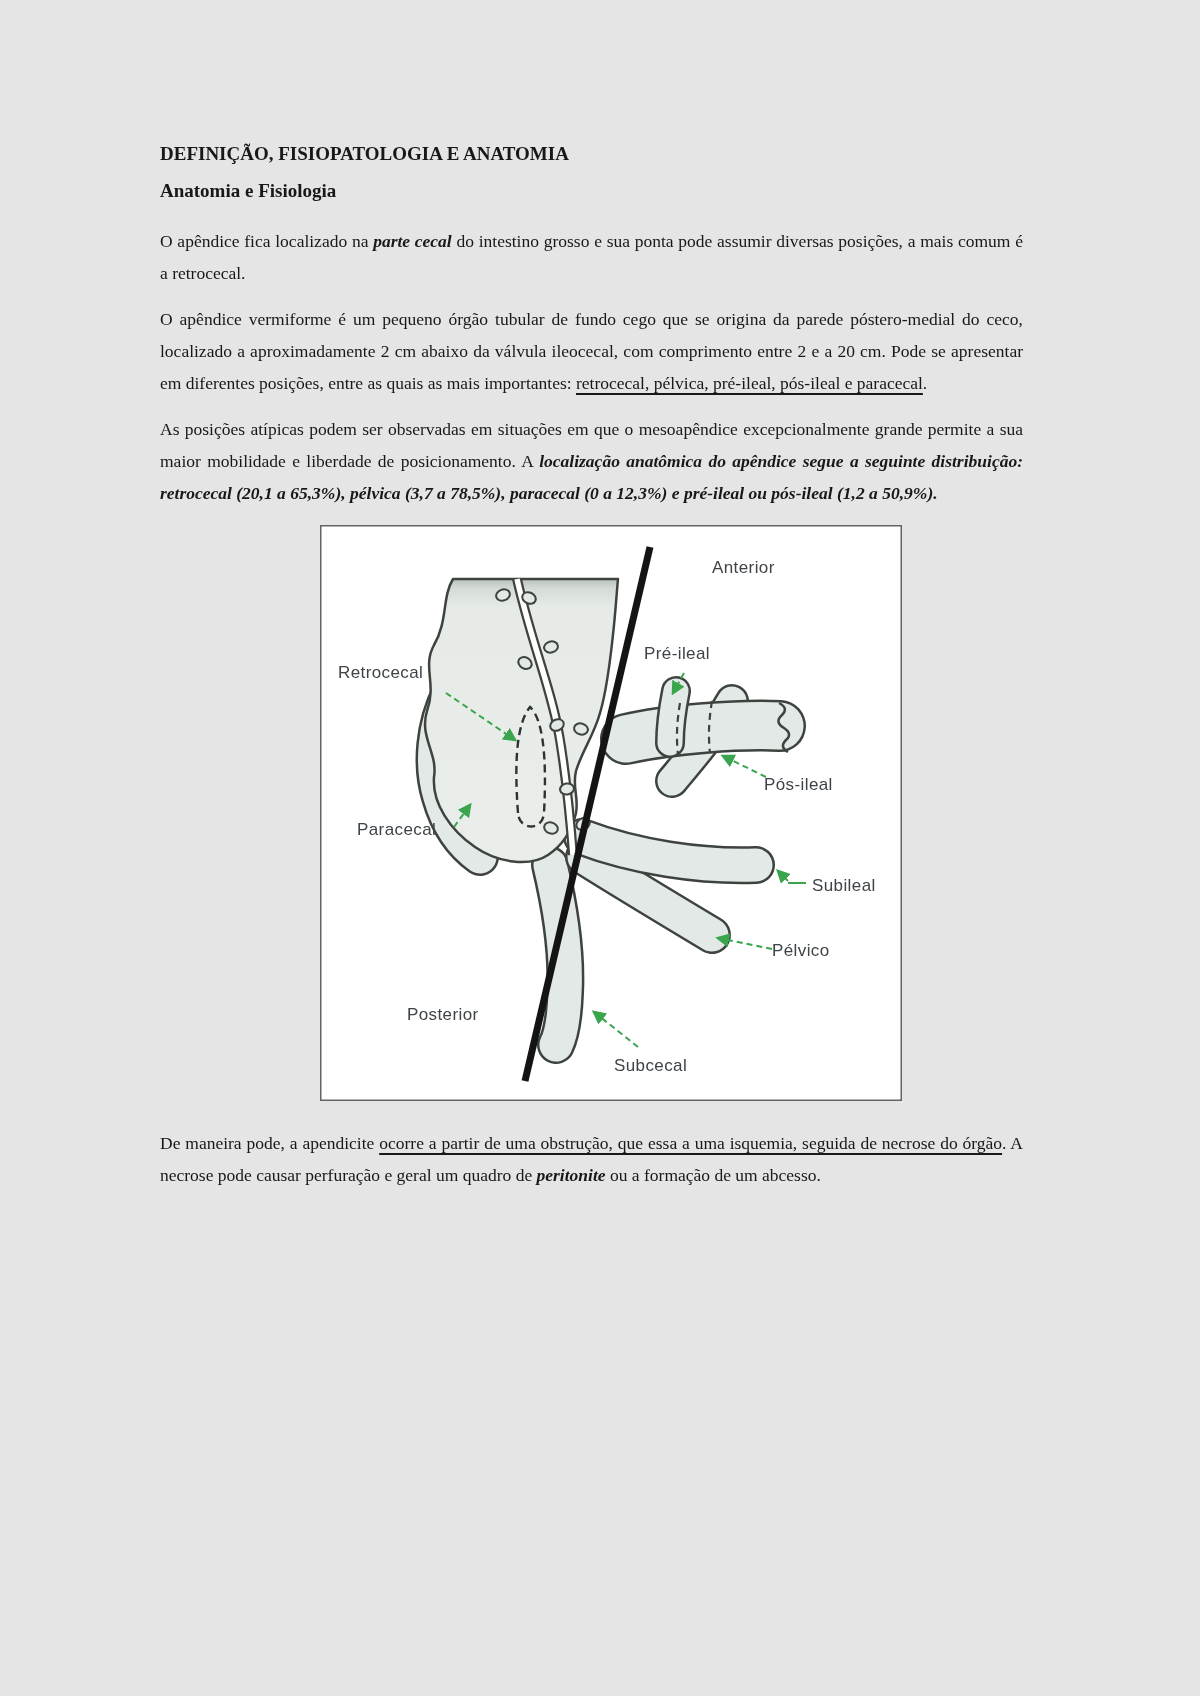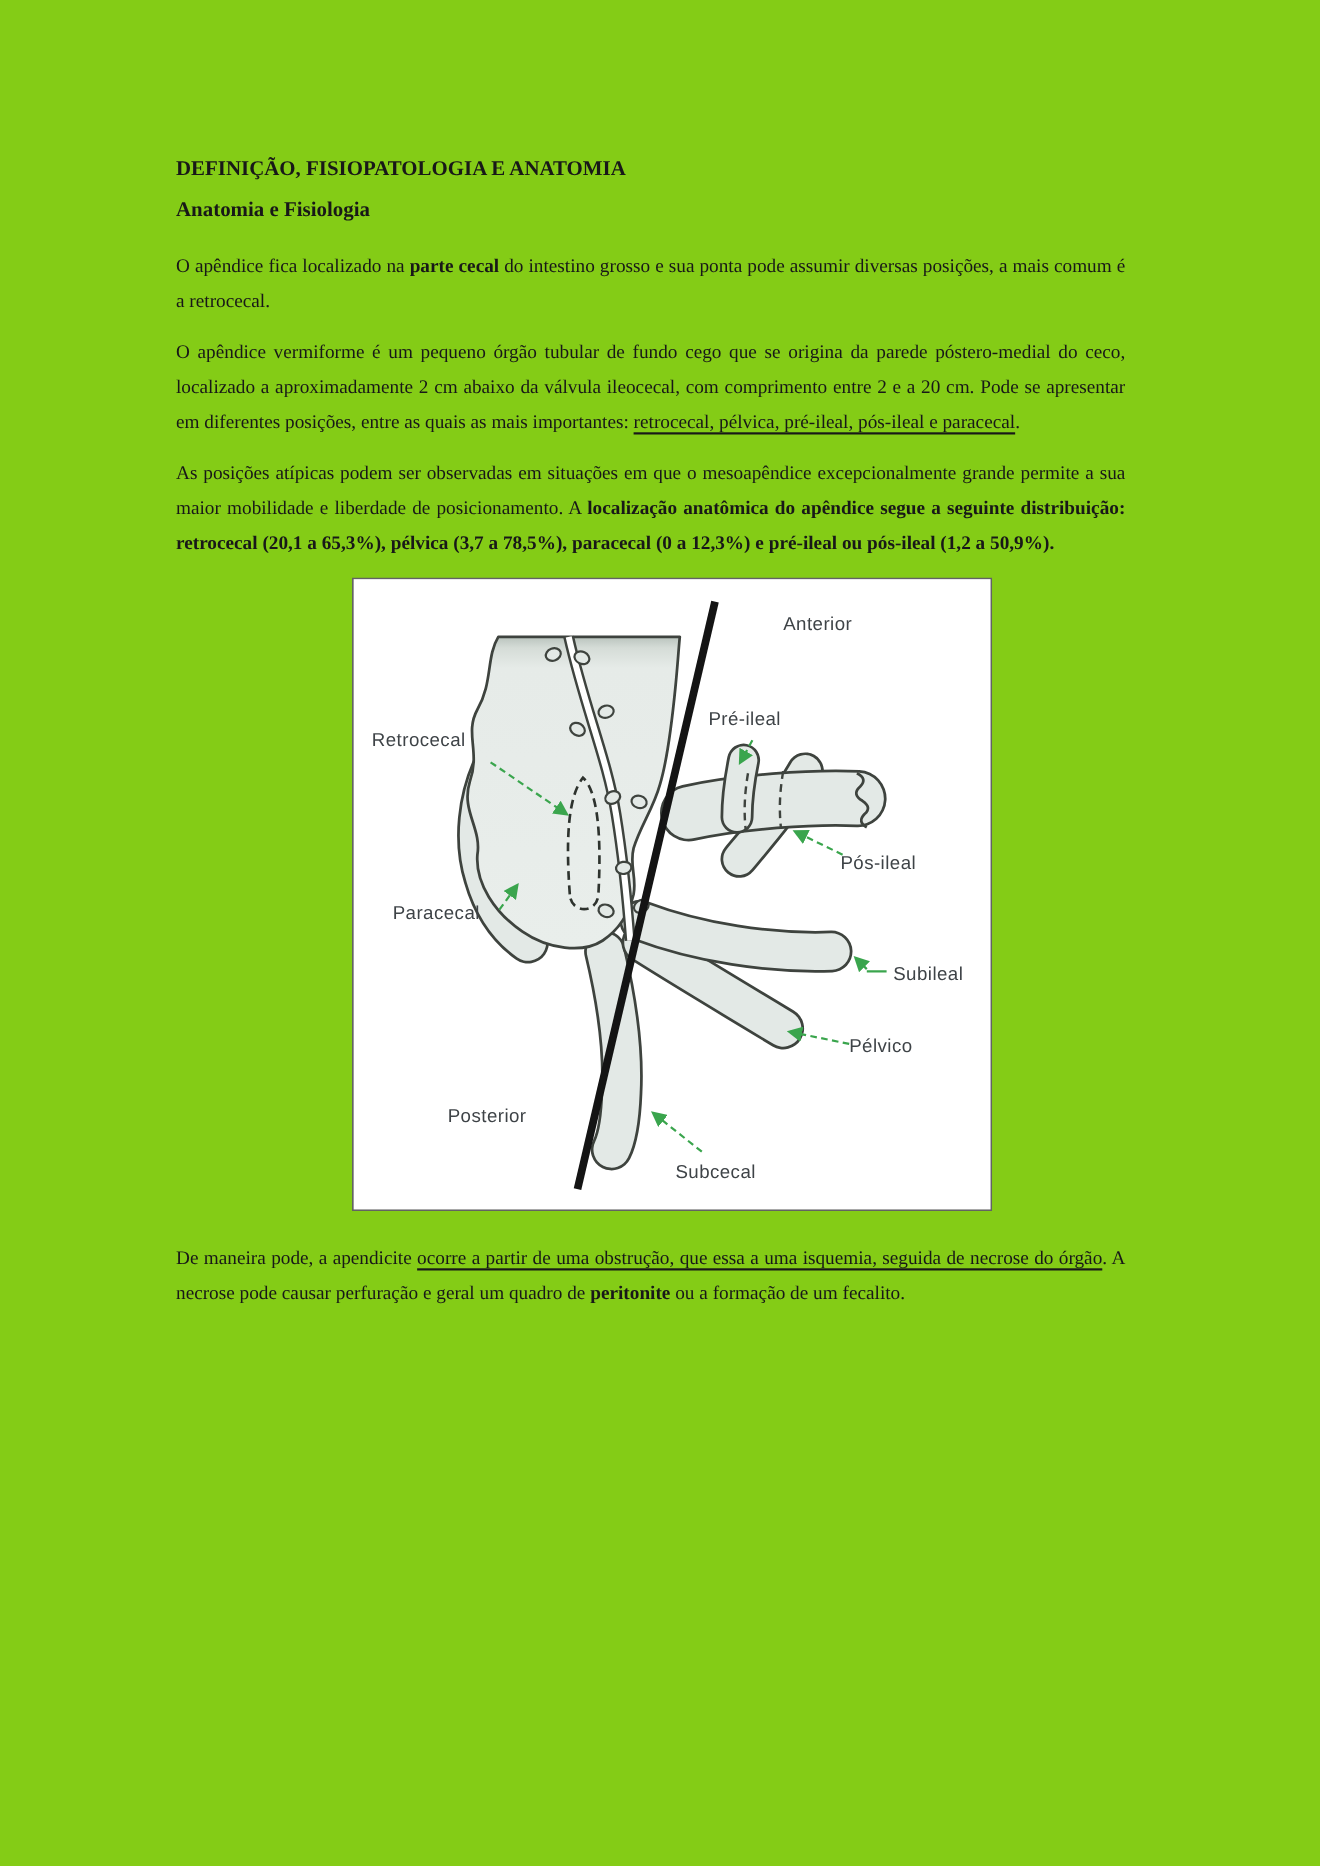--- a/index.html
+++ b/index.html
@@ -1,20 +1,20 @@
 <!DOCTYPE html>
 <html><head>
 <meta charset="utf-8">
 <style>
   html,body{margin:0;padding:0;background:#ffffff;}
   .page{
     position:relative;
     width:1200px;
     height:1696px;
-    background:#84cc16;
+    background:#e5e5e5;
     overflow:hidden;
     font-family:"Liberation Serif", serif;
     color:#181818;
   }
   .content{
     position:absolute;
     left:160px;
     top:141px;
     width:863px;
   }
@@ -31,21 +31,21 @@
     margin:11px 0 0 0;
   }
   p.para{
     font-size:17.5px;
     line-height:32px;
     text-align:justify;
     margin:14px 0 0 0;
   }
   p.para.first{margin-top:21px;}
   p.para.after-figure{margin-top:25px;}
-  p.para .b{font-weight:bold;}
+  p.para .b{font-weight:bold;font-style:italic;}
   p.para .u{text-decoration:underline;text-decoration-thickness:1.5px;text-underline-offset:3.5px;}
   figure.diagram{
     margin:4px 0 0 148px;
     width:582px;
     height:576px;
     padding:12px;
   }
   svg text.dlabel{
     font-family:"Liberation Sans", sans-serif;
     font-size:17px;
@@ -158,16 +158,16 @@
         <text class="dlabel" x="18" y="153">Retrocecal</text>
         <text class="dlabel" x="37" y="310">Paracecal</text>
         <text class="dlabel" x="444" y="265">Pós-ileal</text>
         <text class="dlabel" x="492" y="366">Subileal</text>
         <text class="dlabel" x="452" y="431">Pélvico</text>
         <text class="dlabel" x="87" y="495">Posterior</text>
         <text class="dlabel" x="294" y="546">Subcecal</text>
       </svg>
     </figure>
 
-    <p class="para"><span>De maneira pode, a apendicite </span><span class="u">ocorre a partir de uma obstrução, que essa a uma isquemia, seguida de necrose do órgão</span><span>. A necrose pode causar perfuração e geral um quadro de </span><span class="b">peritonite</span><span> ou a formação de um fecalito.</span></p>
+    <p class="para"><span>De maneira pode, a apendicite </span><span class="u">ocorre a partir de uma obstrução, que essa a uma isquemia, seguida de necrose do órgão</span><span>. A necrose pode causar perfuração e geral um quadro de </span><span class="b">peritonite</span><span> ou a formação de um abcesso.</span></p>
 
   </div>
 </div>
 
 </body></html>

